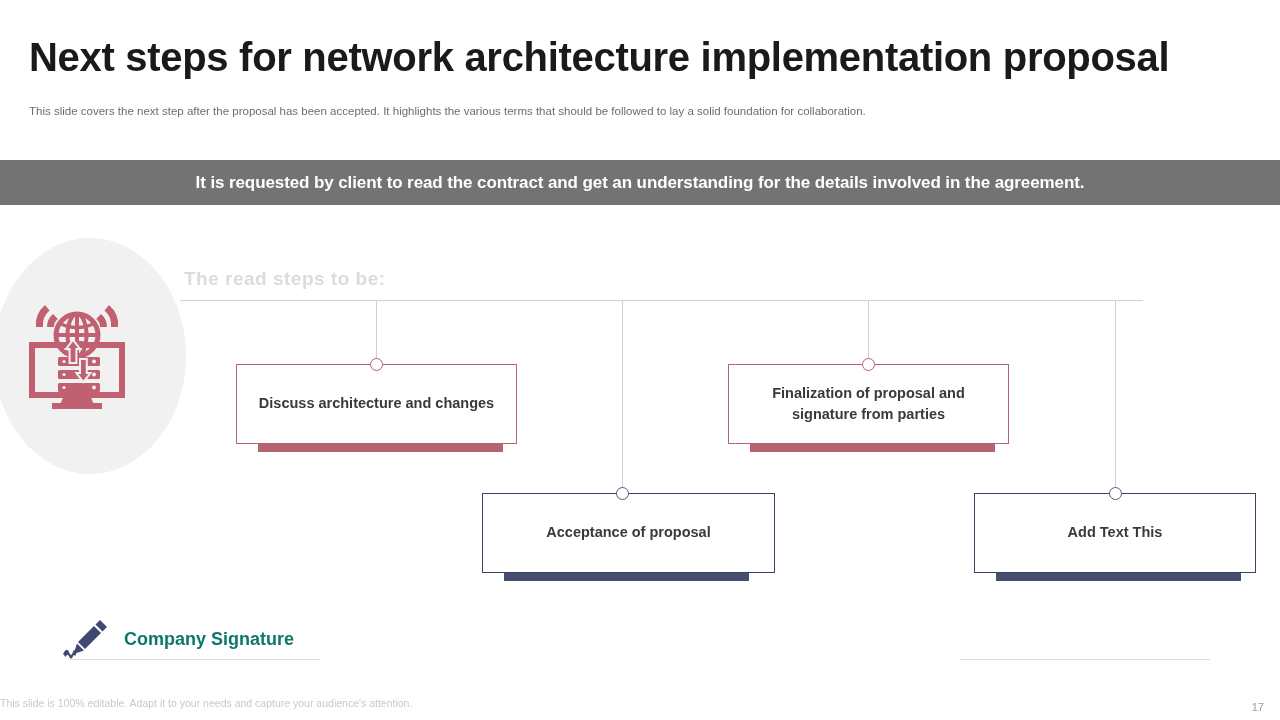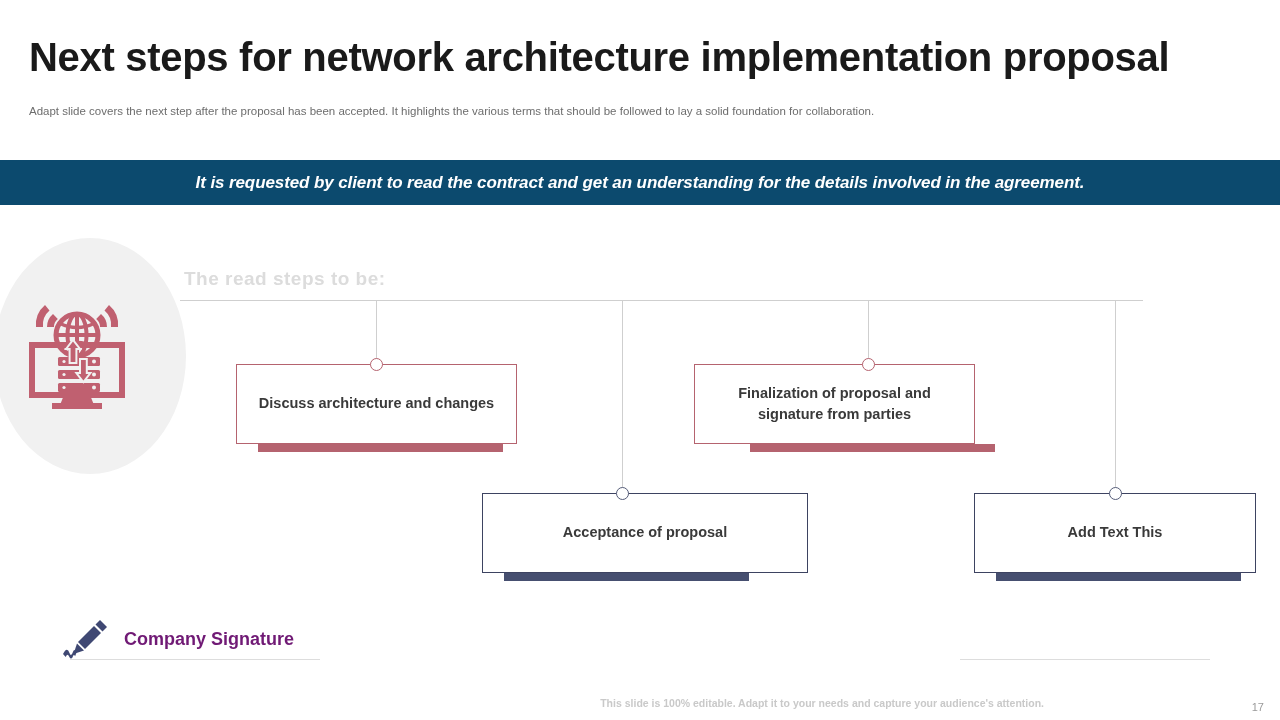--- a/index.html
+++ b/index.html
@@ -17,21 +17,21 @@
     letter-spacing:-0.3px;line-height:1.1;white-space:nowrap;
   }
   .page-subtitle{
     position:absolute;left:29px;top:104px;width:1000px;
     font-size:11.5px;color:#6d6d6d;font-weight:400;line-height:1.35;
   }
 
   
   .banner{
     position:absolute;left:0;top:160px;width:1280px;height:45px;
-    background:#0c4a6e;display:flex;align-items:center;justify-content:center;font-style:italic;
+    background:#737373;display:flex;align-items:center;justify-content:center;
   }
   .banner-text{
     color:#ffffff;font-size:17px;font-weight:bold;letter-spacing:-0.1px;
     text-align:center;white-space:nowrap;
   }
 
   
   .circle-bg{
     position:absolute;left:-6px;top:238px;width:192px;height:236px;
     background:#f1f1f1;border-radius:50%;
@@ -76,61 +76,61 @@
     background:#ffffff;box-sizing:border-box;
   }
   .node-rose{border:1px solid #b5636f;}
   .node-navy{border:1px solid #555c78;}
 
   
   #card1{left:236px;top:364px;width:281px;height:80px;}
   #bar1 {left:258px;top:444px;width:245px;}
   #node1{left:370px;top:358px;}
 
-  #card2{left:482px;top:493px;width:326px;height:80px;}
+  #card2{left:482px;top:493px;width:293px;height:80px;}
   #bar2 {left:504px;top:573px;width:245px;}
   #node2{left:616px;top:487px;}
 
-  #card3{left:694px;top:364px;width:281px;height:80px;}
+  #card3{left:728px;top:364px;width:281px;height:80px;}
   #bar3 {left:750px;top:444px;width:245px;}
   #node3{left:862px;top:358px;}
 
   #card4{left:974px;top:493px;width:282px;height:80px;}
   #bar4 {left:996px;top:573px;width:245px;}
   #node4{left:1109px;top:487px;}
 
   
   .sig{position:absolute;display:flex;align-items:center;}
   .sig-icon{width:48px;height:42px;flex:0 0 48px;}
   .sig-label{
-    font-size:18px;font-weight:bold;color:#701a75;margin-left:14px;
+    font-size:18px;font-weight:bold;color:#0f766e;margin-left:14px;
     white-space:nowrap;
   }
   .sig-rule{position:absolute;height:1px;background:#dddddd;}
   #sigCompany{left:62px;top:618px;}
   #ruleCompany{left:70px;top:659px;width:250px;}
   #sigClient{left:952px;top:618px;}
   #ruleClient{left:960px;top:659px;width:250px;}
 
   
   .footer-note{
-    position:absolute;left:0;top:697px;width:1044px;text-align:right;
-    font-size:10.5px;color:#c9c9c9;font-weight:bold;
+    position:absolute;left:0;top:697px;width:1044px;text-align:left;
+    font-size:10.5px;color:#c9c9c9;
   }
   .page-number{
     position:absolute;right:16px;top:701px;font-size:11px;color:#9a9a9a;
   }
 </style>
 </head>
 <body>
 
 <div class="slide">
 
   <div class="page-title">Next steps for network architecture implementation proposal</div>
-  <div class="page-subtitle">Adapt slide covers the next step after the proposal has been accepted. It highlights the various terms that should be followed to lay a solid foundation for collaboration.</div>
+  <div class="page-subtitle">This slide covers the next step after the proposal has been accepted. It highlights the various terms that should be followed to lay a solid foundation for collaboration.</div>
 
   <div class="banner">
     <div class="banner-text">It is requested by client to read the contract and get an understanding for the details involved in the agreement.</div>
   </div>
 
   <div class="circle-bg"></div>
   <div class="net-icon">
     <svg viewBox="0 0 110 112" width="110" height="112" aria-hidden="true">
       <g fill="#c06070">
 

